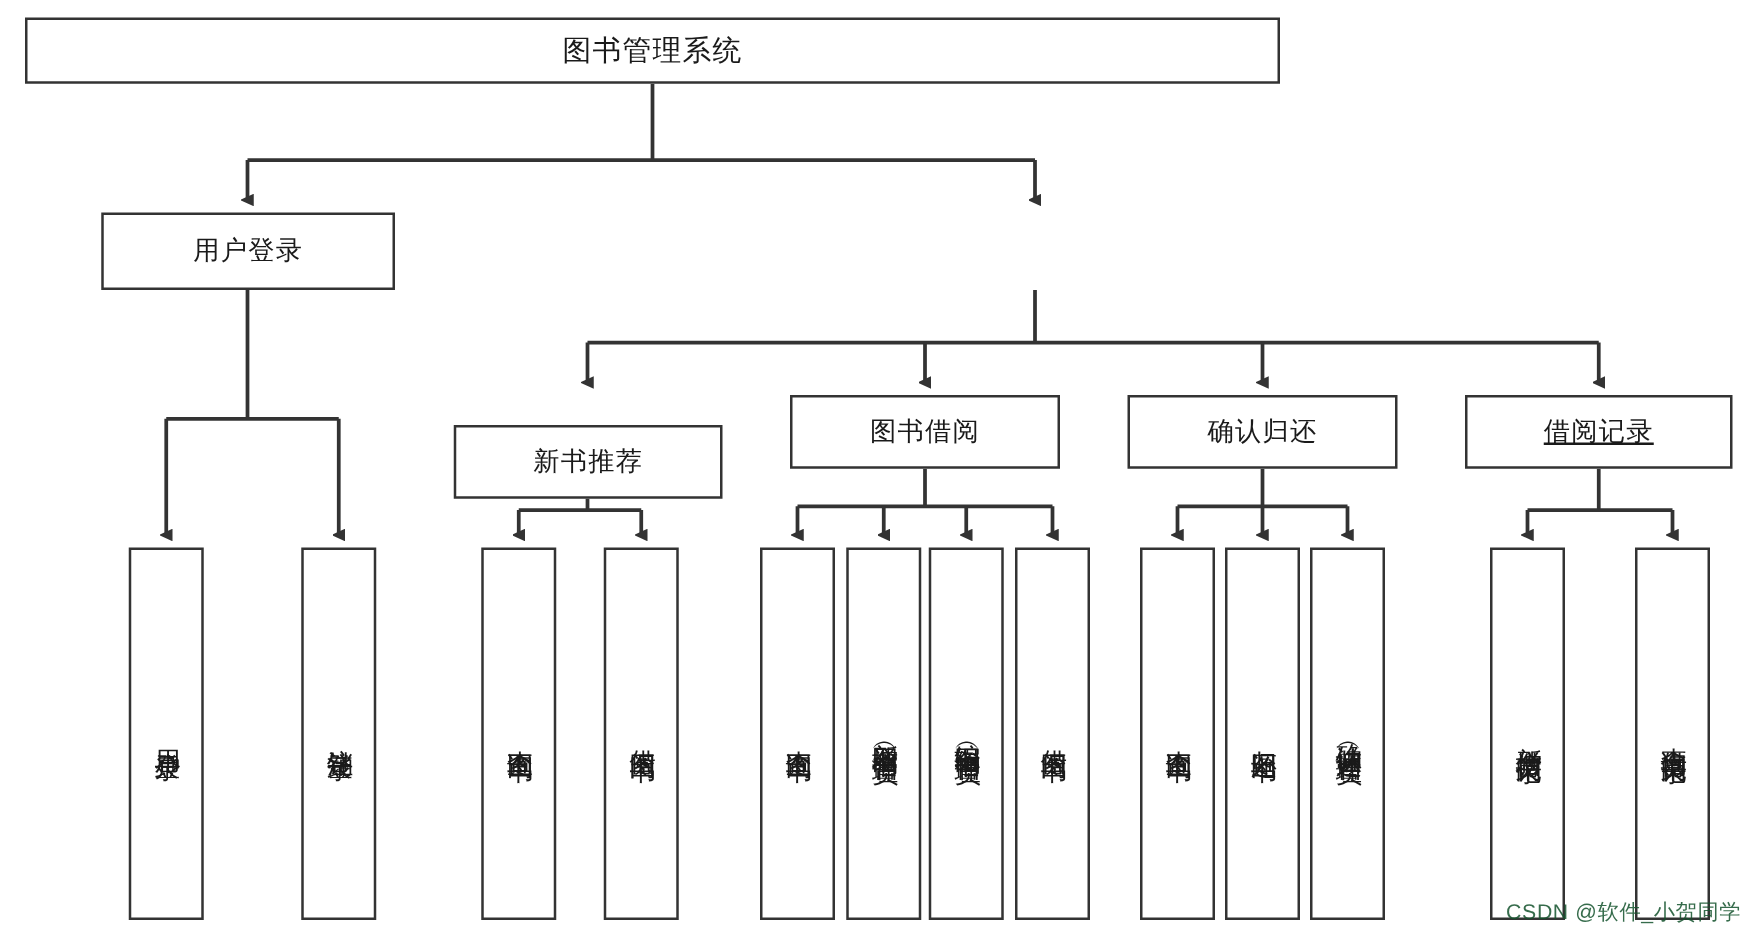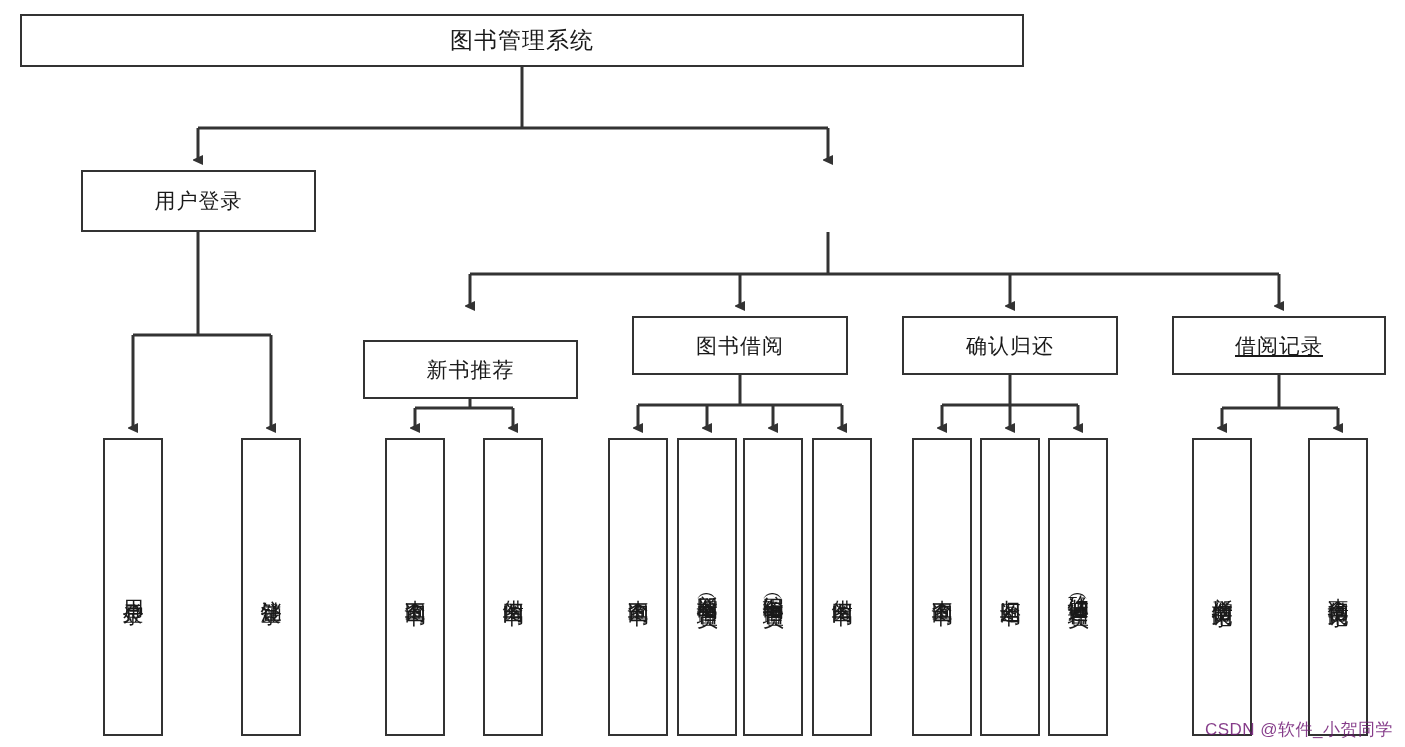--- a/index.html
+++ b/index.html
@@ -56,21 +56,21 @@
     white-space: nowrap;
   }
   .node.title {
     font-size: 23px;
   }
   .watermark {
     position: absolute;
     right: 12px;
     bottom: 6px;
     font-size: 17px;
-    color: #701a75;
+    color: #14532d;
     opacity: 0.85;
     white-space: nowrap;
     letter-spacing: 0.5px;
   }
 </style>
 </head>
 <body>
 
 <div id="diagram-root">
 

